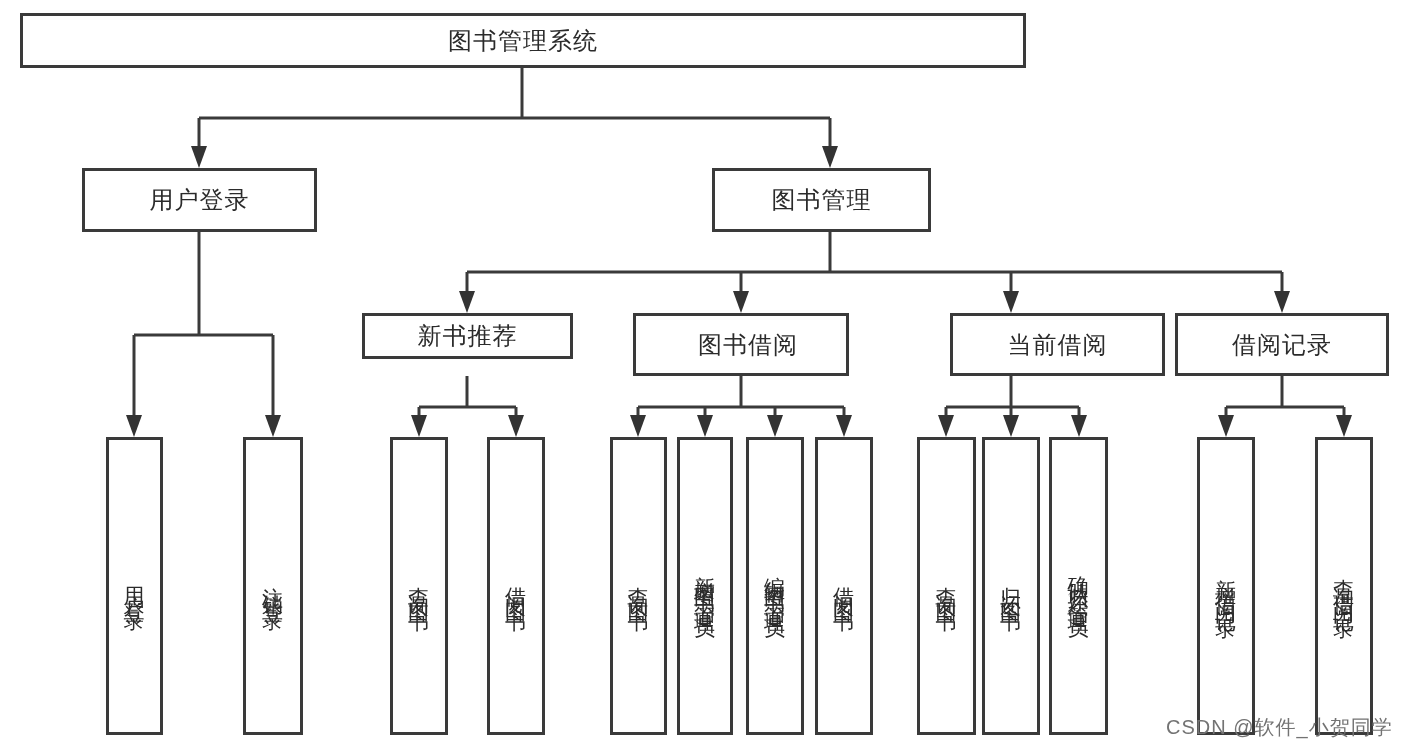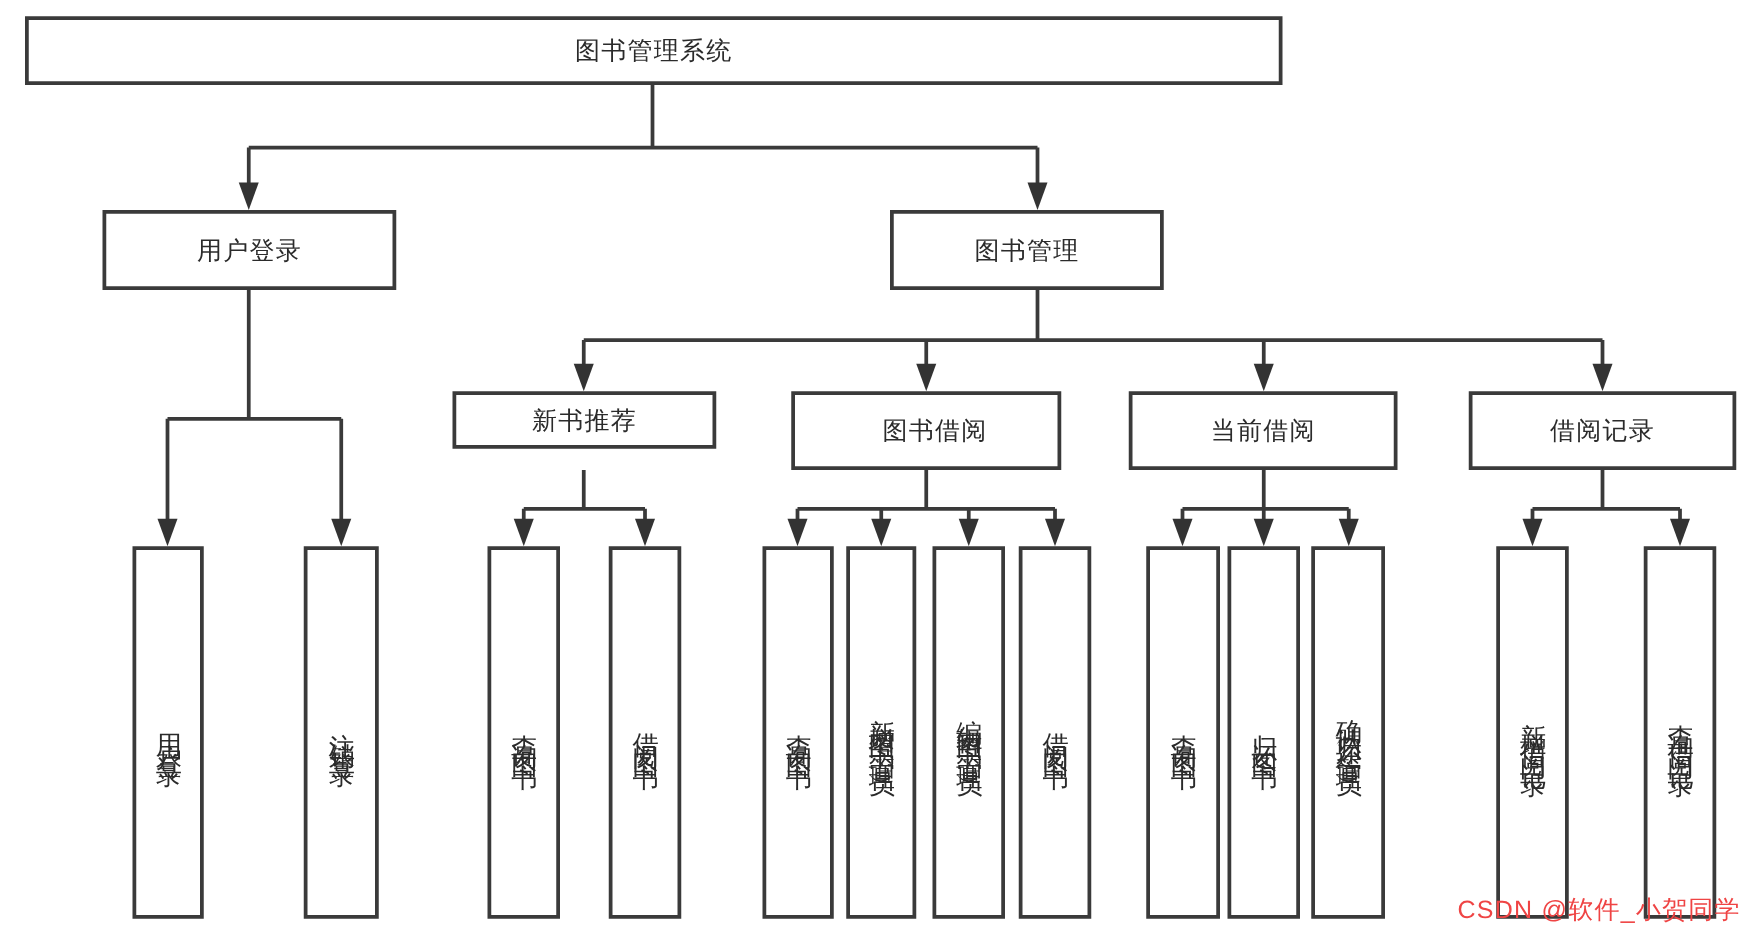--- a/index.html
+++ b/index.html
@@ -18,41 +18,41 @@
     width: 1405px; height: 747px;
   }
   .node {
     position: absolute;
     box-sizing: border-box;
     background: #ffffff;
     border: 3px solid #3a3a3a;
     display: flex;
     align-items: center;
     justify-content: center;
-    font-size: 20px;
+    font-size: 24px;
     letter-spacing: 1px;
     white-space: nowrap;
   }
   .node.leaf {
     top: 437px;
     height: 298px;
     writing-mode: vertical-lr;
     text-orientation: mixed;
     font-size: 21px;
     letter-spacing: 8px;
     white-space: normal;
     line-height: 1;
   }
   .node.leaf.long { letter-spacing: 6px; }
   .watermark {
     position: absolute;
     left: 1166px;
     top: 714px;
     font-size: 20px;
-    color: #ef4444;
+    color: #737373;
     letter-spacing: 1px;
     white-space: nowrap;
   }
 </style>
 </head>
 <body>
 
 <div class="canvas">
 
   <svg class="connectors" viewBox="0 0 1405 747" xmlns="http://www.w3.org/2000/svg">
@@ -121,21 +121,21 @@
     </g>
   </svg>
 
   <div class="node" style="left:20px; top:13px; width:1006px; height:55px;">图书管理系统</div>
 
   <div class="node" style="left:82px; top:168px; width:235px; height:64px;">用户登录</div>
   <div class="node" style="left:712px; top:168px; width:219px; height:64px;">图书管理</div>
 
   <div class="node" style="left:362px; top:313px; width:211px; height:46px;">新书推荐</div>
   <div class="node" style="left:633px; top:313px; width:216px; height:63px;padding-left:14px;">图书借阅</div>
-  <div class="node" style="left:903px; top:313px; width:215px; height:63px;">当前借阅</div>
+  <div class="node" style="left:950px; top:313px; width:215px; height:63px;">当前借阅</div>
   <div class="node" style="left:1175px; top:313px; width:214px; height:63px;">借阅记录</div>
 
   <div class="node leaf" style="left:106px; width:57px;">用户登录</div>
   <div class="node leaf" style="left:243px; width:60px;">注销登录</div>
 
   <div class="node leaf" style="left:390px; width:58px;">查询图书</div>
   <div class="node leaf" style="left:487px; width:58px;">借阅图书</div>
 
   <div class="node leaf" style="left:610px; width:57px;">查询图书</div>
   <div class="node leaf long" style="left:677px; width:56px;">新增图书（管理员）</div>

